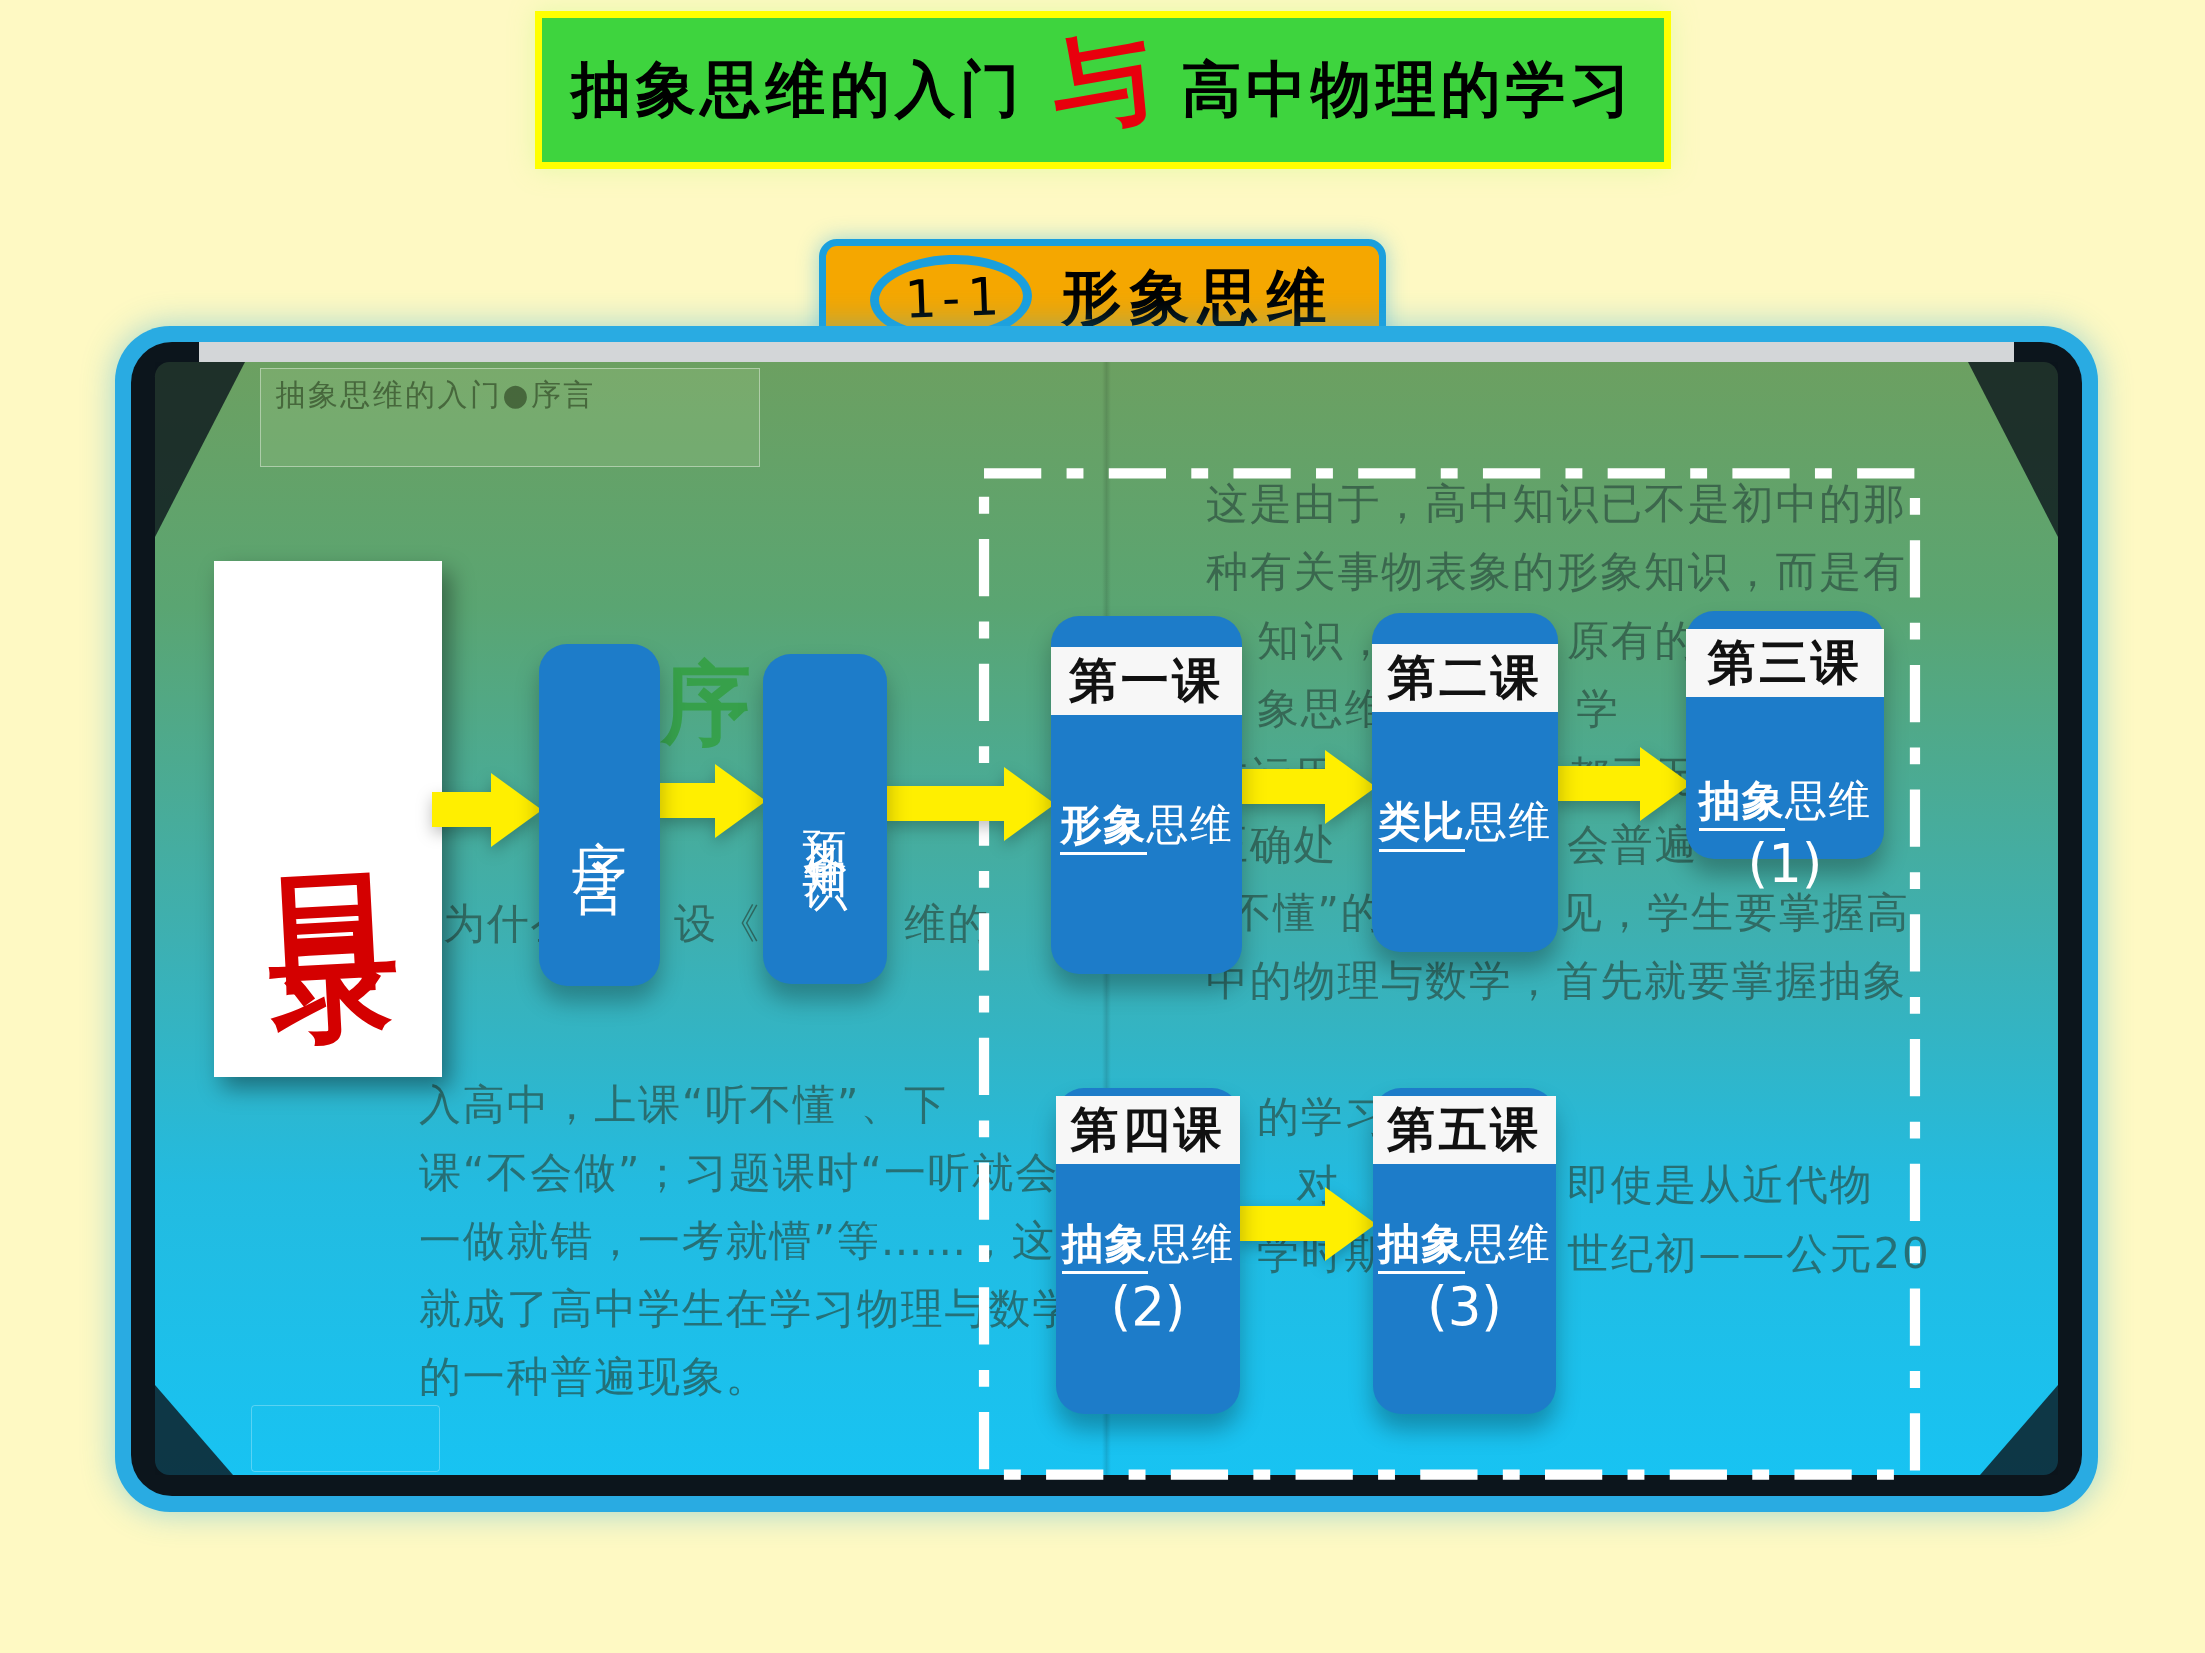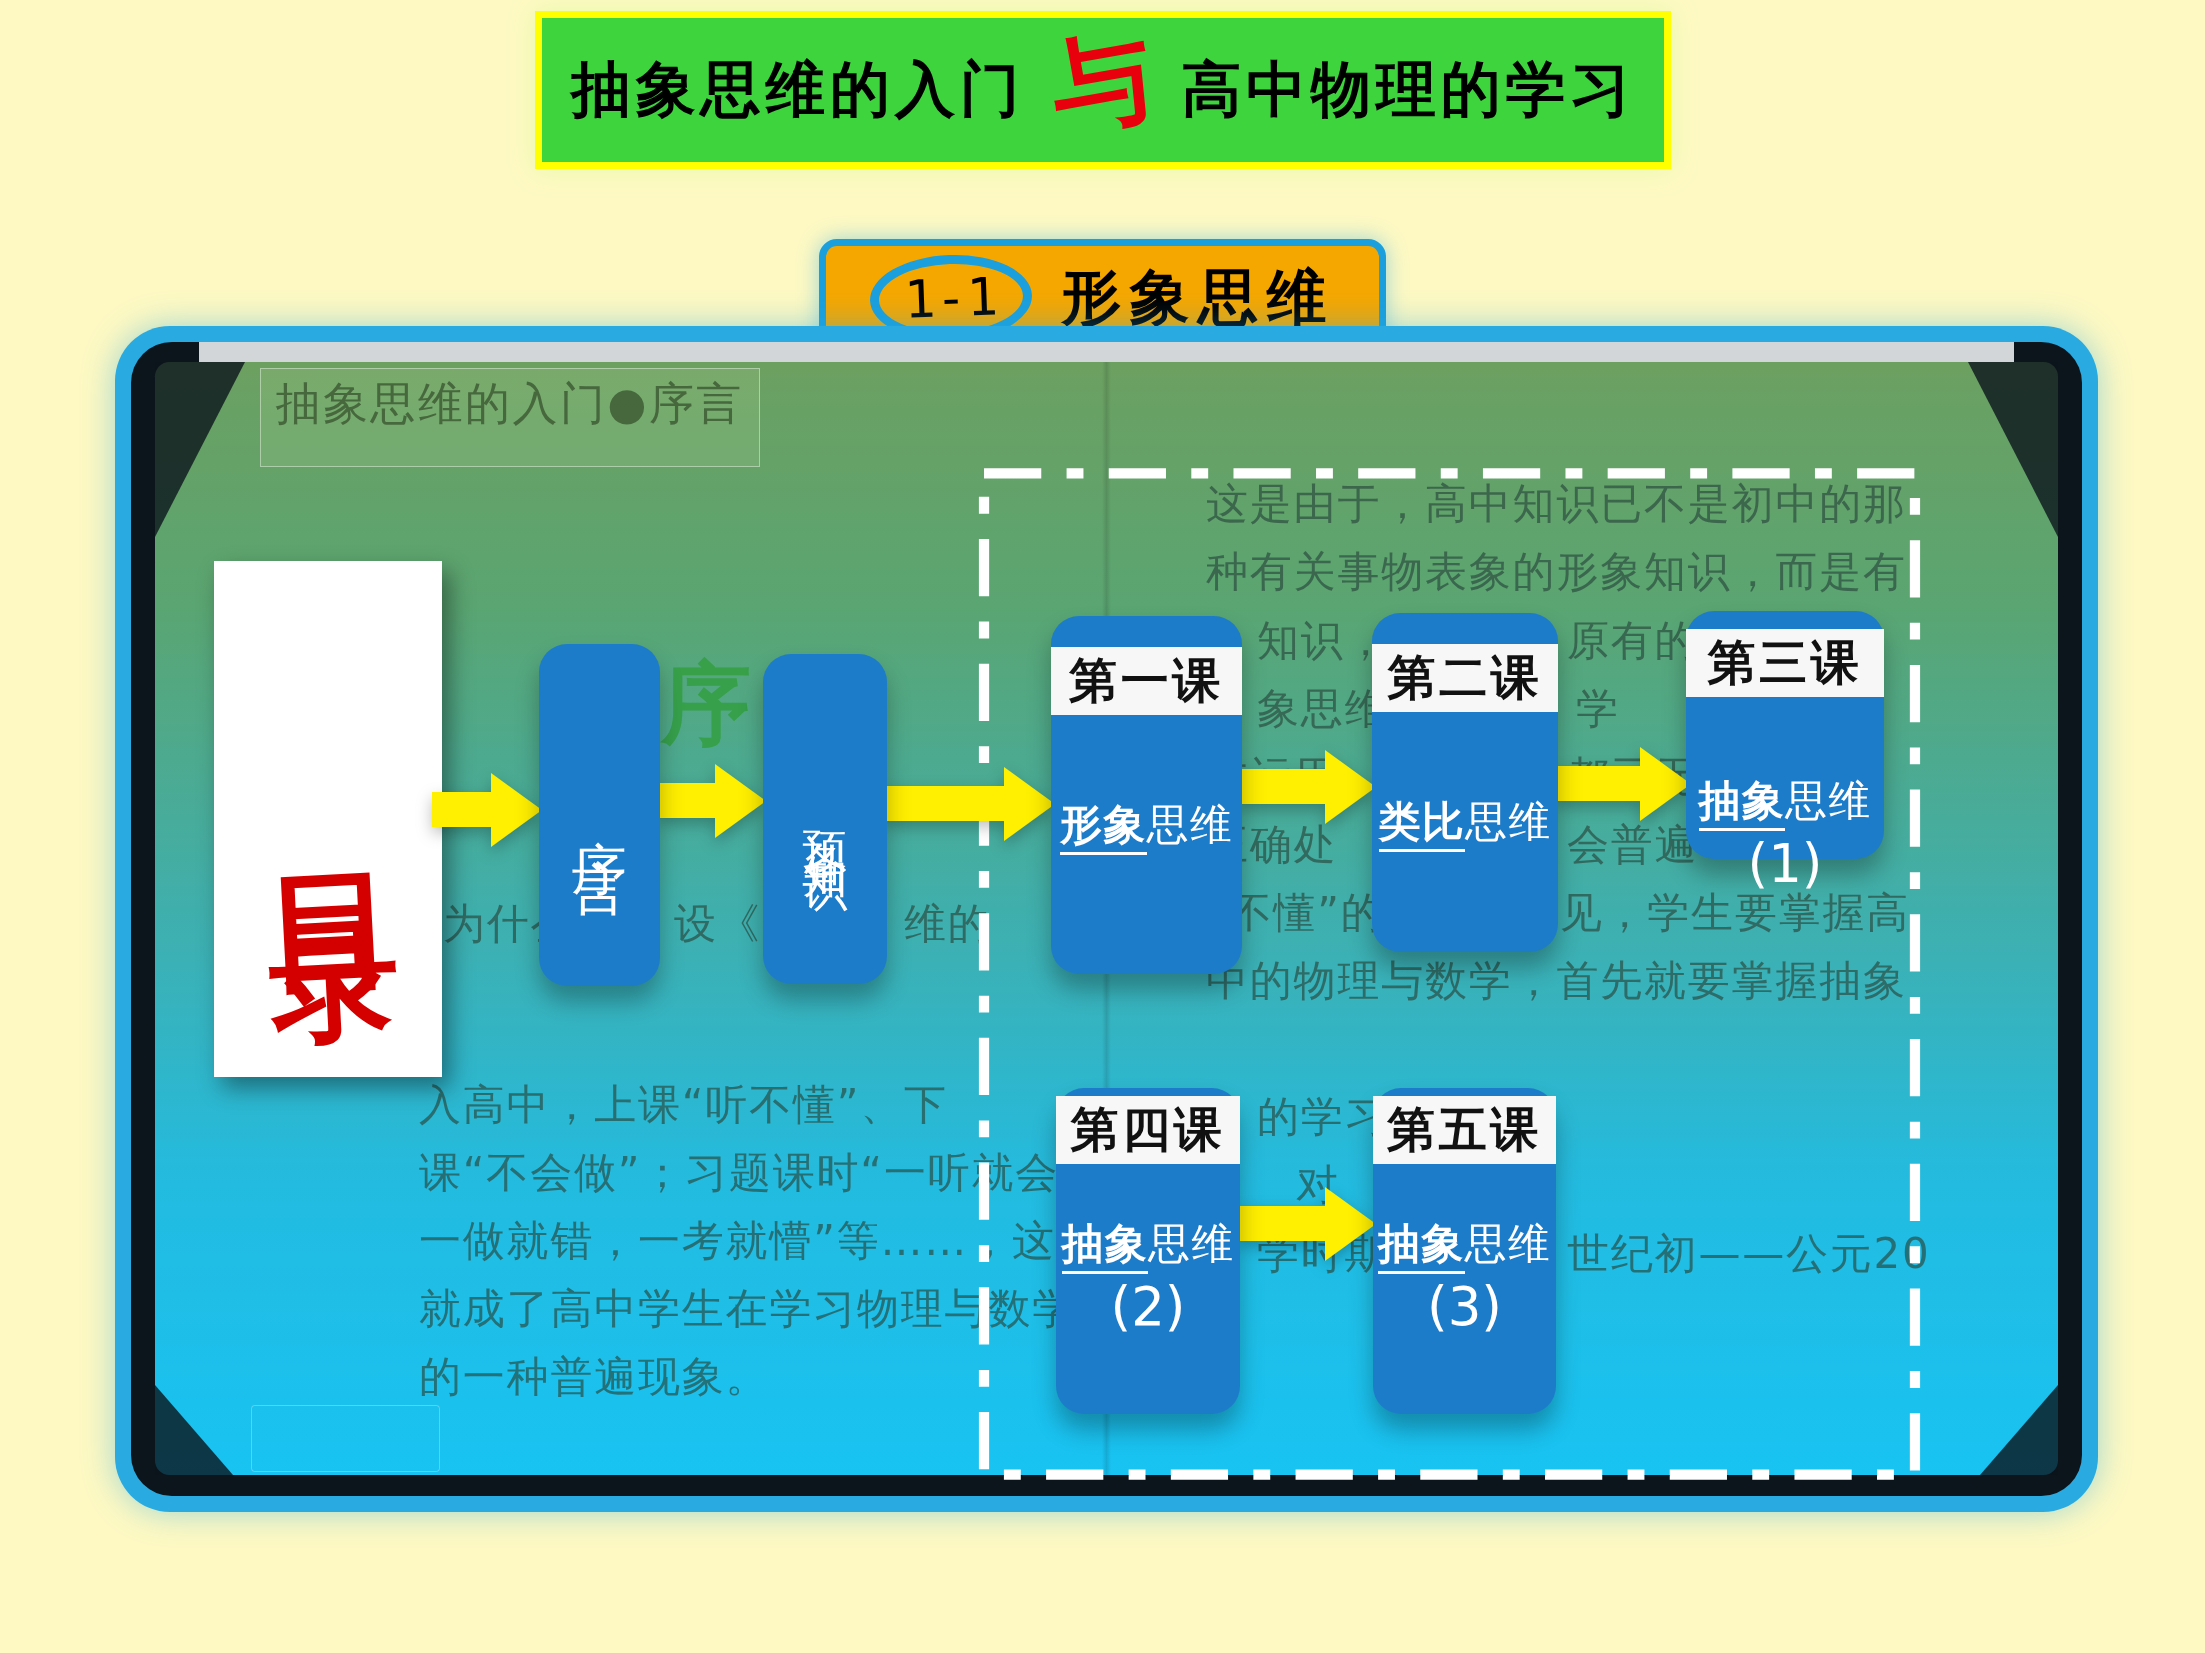--- a/index.html
+++ b/index.html
@@ -36,21 +36,21 @@
     background:linear-gradient(180deg,#6ca061 0%,#5aa572 22%,#3db0b2 52%,#23bbe0 74%,#18c3f2 100%);}
   .wedge{position:absolute;background:#0b141b;opacity:.8;}
   .wedge.tl{left:40px;top:36px;width:90px;height:175px;clip-path:polygon(0 0,100% 0,0 100%);}
   .wedge.tr{right:40px;top:36px;width:90px;height:175px;clip-path:polygon(0 0,100% 0,100% 100%);}
   .wedge.bl{left:40px;bottom:37px;width:78px;height:90px;clip-path:polygon(0 0,0 100%,100% 100%);}
   .wedge.br{right:40px;bottom:37px;width:78px;height:90px;clip-path:polygon(100% 0,0 100%,100% 100%);}
   .seam{position:absolute;left:calc(50% - 4.2px);top:36px;bottom:37px;width:8.4px;
     background:linear-gradient(90deg,transparent,rgba(0,0,0,.12),transparent);}
   .book-header{position:absolute;left:145px;top:42px;width:500px;height:99px;box-sizing:border-box;
     padding:8.4px 14.5px;border:1.8px solid rgba(230,240,225,.5);background:rgba(200,230,170,.15);
-    font-size:45px;line-height:1.18;letter-spacing:2.4px;color:rgba(62,92,52,.85);}
+    font-size:30px;line-height:1.18;letter-spacing:2.4px;color:rgba(62,92,52,.85);}
   .watermark{position:absolute;left:546px;top:318px;font-size:90px;font-weight:bold;
     color:#2e9e38;opacity:.75;}
   .ghost-box{position:absolute;left:136px;top:1079px;width:187px;height:65px;
     border:1.8px solid rgba(255,255,255,.28);border-radius:3.6px;}
 
   
   .frag{position:absolute;font-size:42px;letter-spacing:1.8px;color:rgba(40,70,60,.65);
     white-space:nowrap;}
 
   
@@ -128,20 +128,21 @@
   <div class="frag" style="left:1257px;top:681px">象思维</div>
   <div class="frag" style="left:1576px;top:681px">学</div>
   <div class="frag" style="left:1206px;top:749px">在运用</div>
   <div class="frag" style="left:1567px;top:749px">都已无</div>
   <div class="frag" style="left:1206px;top:817px">正确处</div>
   <div class="frag" style="left:1567px;top:817px">会普遍</div>
   <div class="frag" style="left:1206px;top:885px">“不懂”的现象。可见，学生要掌握高</div>
   <div class="frag" style="left:1206px;top:953px">中的物理与数学，首先就要掌握抽象</div>
   <div class="frag" style="left:1257px;top:1089px">的学习</div>
   <div class="frag" style="left:1296px;top:1157px">对</div>
+  <div class="frag" style="left:1567px;top:1157px">即使是从近代物</div>
   <div class="frag" style="left:1257px;top:1226px">学时期</div>
   <div class="frag" style="left:1567px;top:1226px">世纪初——公元20</div>
 
   <div class="frag" style="left:443px;top:896px">为什么</div>
   <div class="frag" style="left:674px;top:896px">设《</div>
   <div class="frag" style="left:904px;top:896px">维的</div>
   <div class="frag" style="left:419px;top:1077px">入高中，上课“听不懂”、下</div>
   <div class="frag" style="left:419px;top:1145px">课“不会做”；习题课时“一听就会</div>
   <div class="frag" style="left:419px;top:1213px">一做就错，一考就懵”等……，这些</div>
   <div class="frag" style="left:419px;top:1281px">就成了高中学生在学习物理与数学时</div>

